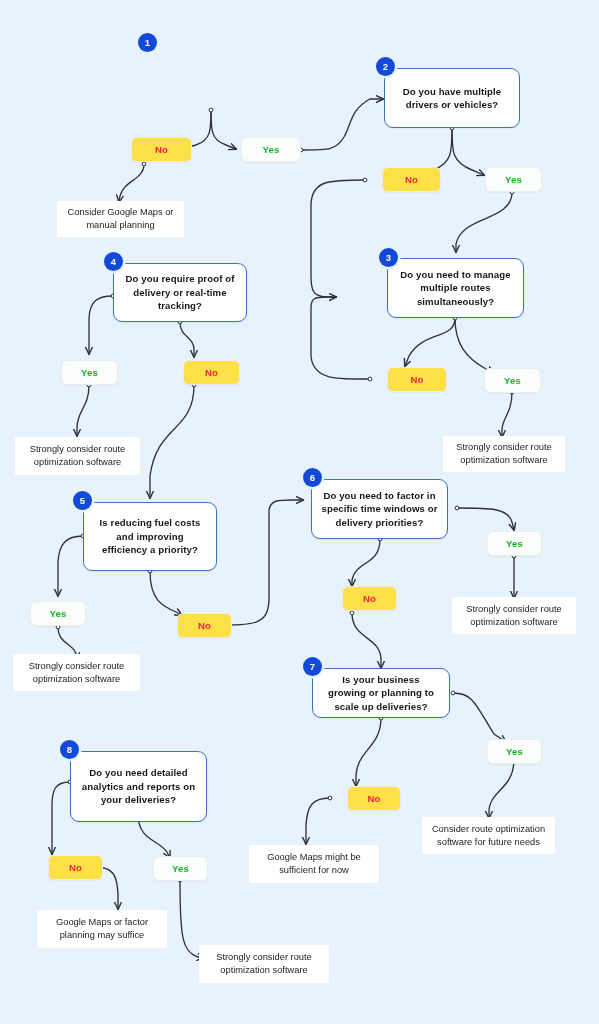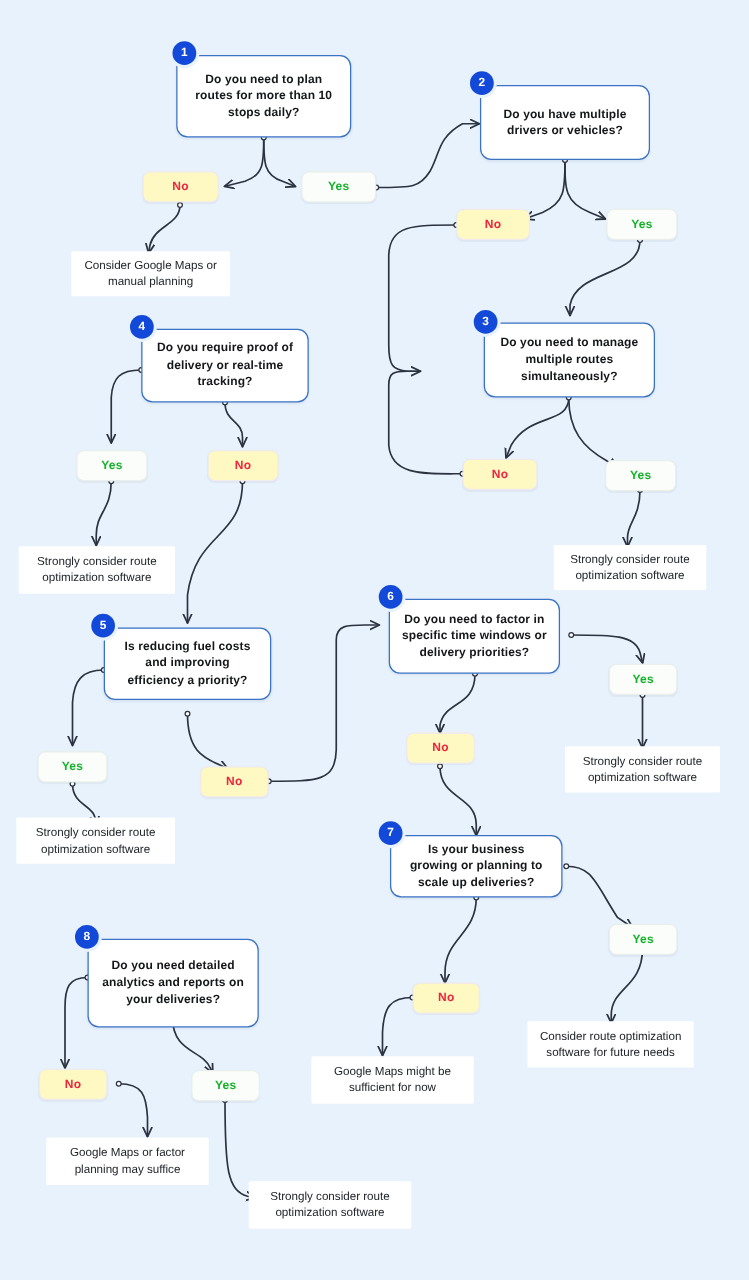--- a/index.html
+++ b/index.html
@@ -53,21 +53,21 @@
     border:1px solid #ececec;
     border-radius:6px;
     box-sizing:border-box;
     display:flex;align-items:center;justify-content:center;
     font-size:9.6px;font-weight:700;
     height:25px;
     letter-spacing:.2px;
     box-shadow:0 1px 1px rgba(20,40,80,.05);
   }
   .pill.yes{color:#15b32a;background:#fbfdfb;border-color:#e9efe9;text-align:center;}
-  .pill.no{color:#f0243c;background:#fef9c3;border-color:#f0eaea;}
+  .pill.no{color:#f0243c;background:#fde047;border-color:#f0eaea;margin-left:17px;}
 
   
   .term{
     position:absolute;
     background:#ffffff;
     border:none;
     border-radius:1px;
     box-sizing:border-box;
     display:flex;align-items:center;
     text-align:center;
@@ -185,23 +185,20 @@
       <use href="#dotg" x="58" y="627"></use>
       <use href="#dotg" x="514" y="556"></use>
       <use href="#dotg" x="352" y="613"></use>
       <use href="#dotg" x="514" y="759"></use>
       <use href="#dotg" x="330" y="798"></use>
       <use href="#dotg" x="95" y="867"></use>
       <use href="#dotg" x="180" y="880"></use>
     </g>
   </svg>
 
-  <div class="qcard" style="left:141px;top:44px;width:140px;height:66px;">
-    <span class="qtext">Do you need to plan routes for more than 10 stops daily?</span>
-  </div>
   <div class="badge" style="left:138px;top:33px;">1</div>
 
   <div class="pill no" style="left:114px;top:137px;width:61px;">
     <span>No</span>
   </div>
   <div class="pill yes" style="left:241px;top:137px;width:60px;">
     <span>Yes</span>
   </div>
 
   <div class="term" style="left:57px;top:201px;width:127px;height:36px;">
@@ -245,21 +242,21 @@
     <span>Yes</span>
   </div>
   <div class="pill no" style="left:166px;top:360px;width:57px;">
     <span>No</span>
   </div>
 
   <div class="term" style="left:15px;top:437px;width:125px;height:38px;">
     <span>Strongly consider route optimization software</span>
   </div>
 
-  <div class="qcard" style="left:83px;top:502px;width:134px;height:58px;">
+  <div class="qcard" style="left:83px;top:502px;width:134px;height:69px;">
     <span class="qtext">Is reducing fuel costs and improving efficiency a priority?</span>
   </div>
   <div class="badge" style="left:73px;top:491px;">5</div>
 
   <div class="pill yes" style="left:30px;top:601px;width:56px;">
     <span>Yes</span>
   </div>
   <div class="pill no" style="left:160px;top:613px;width:55px;">
     <span>No</span>
   </div>

